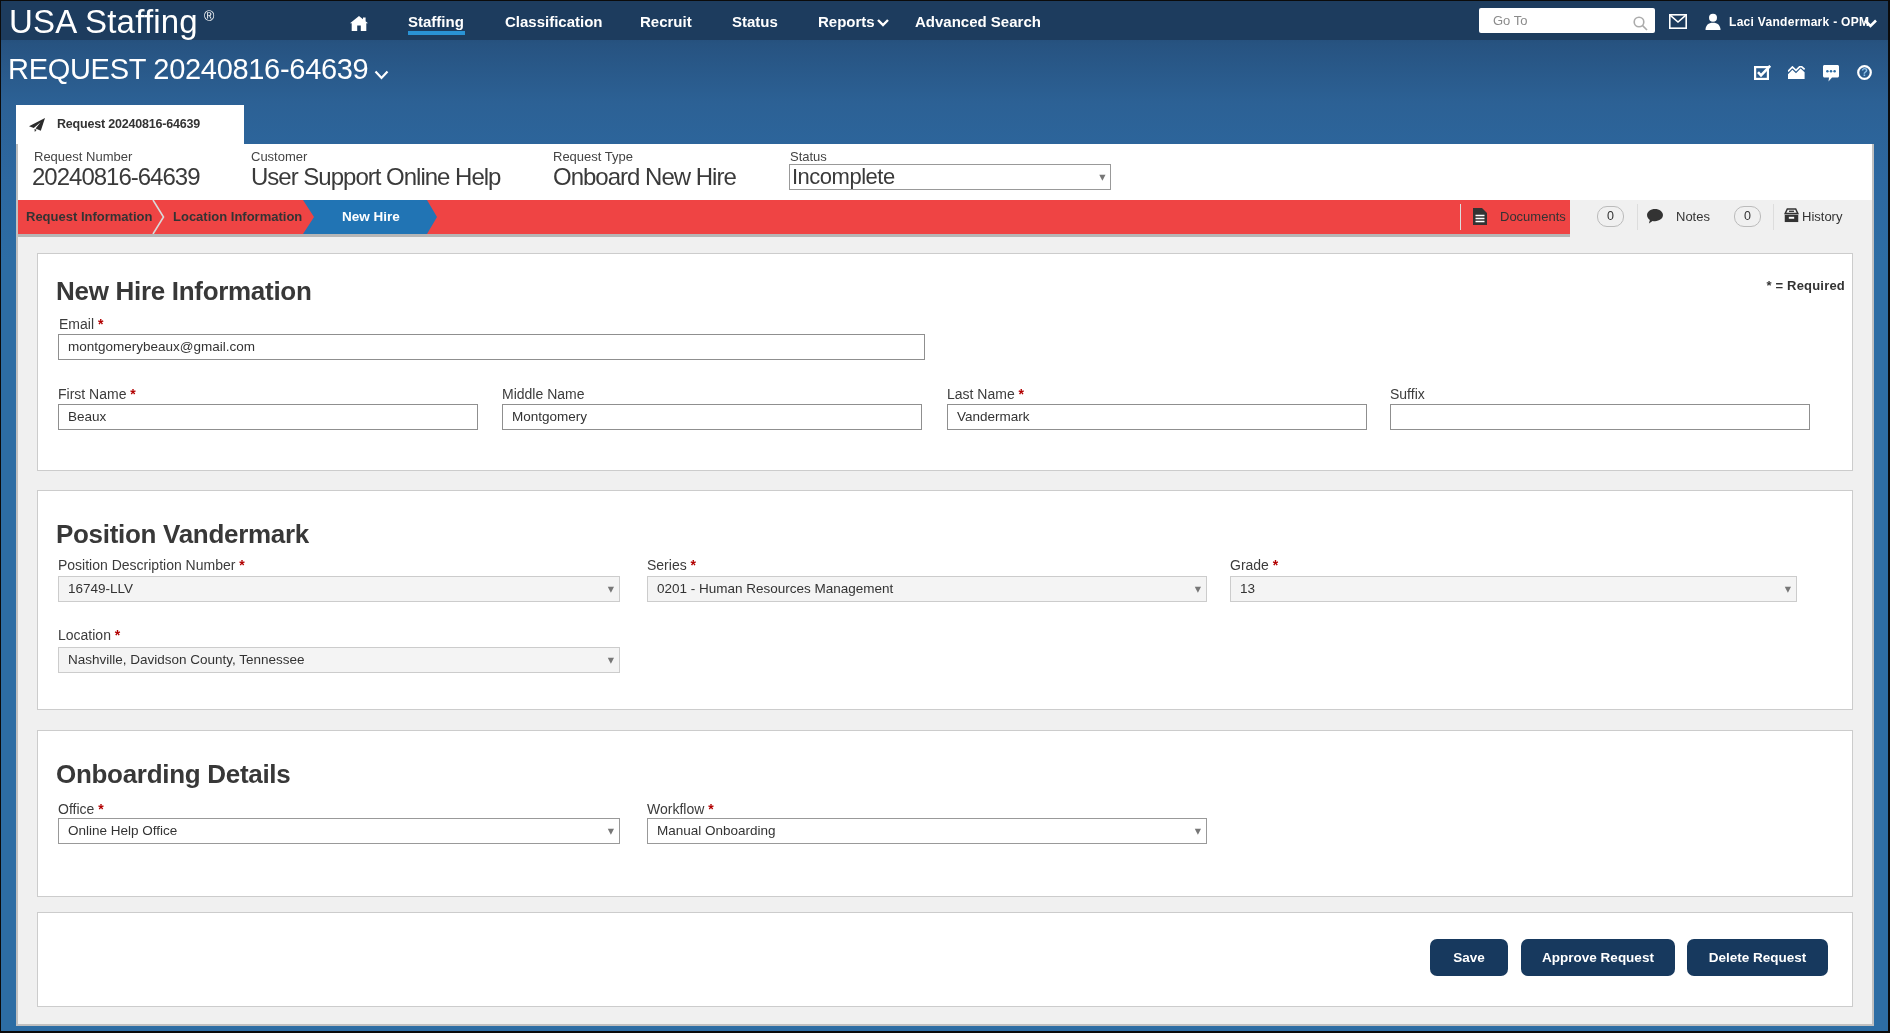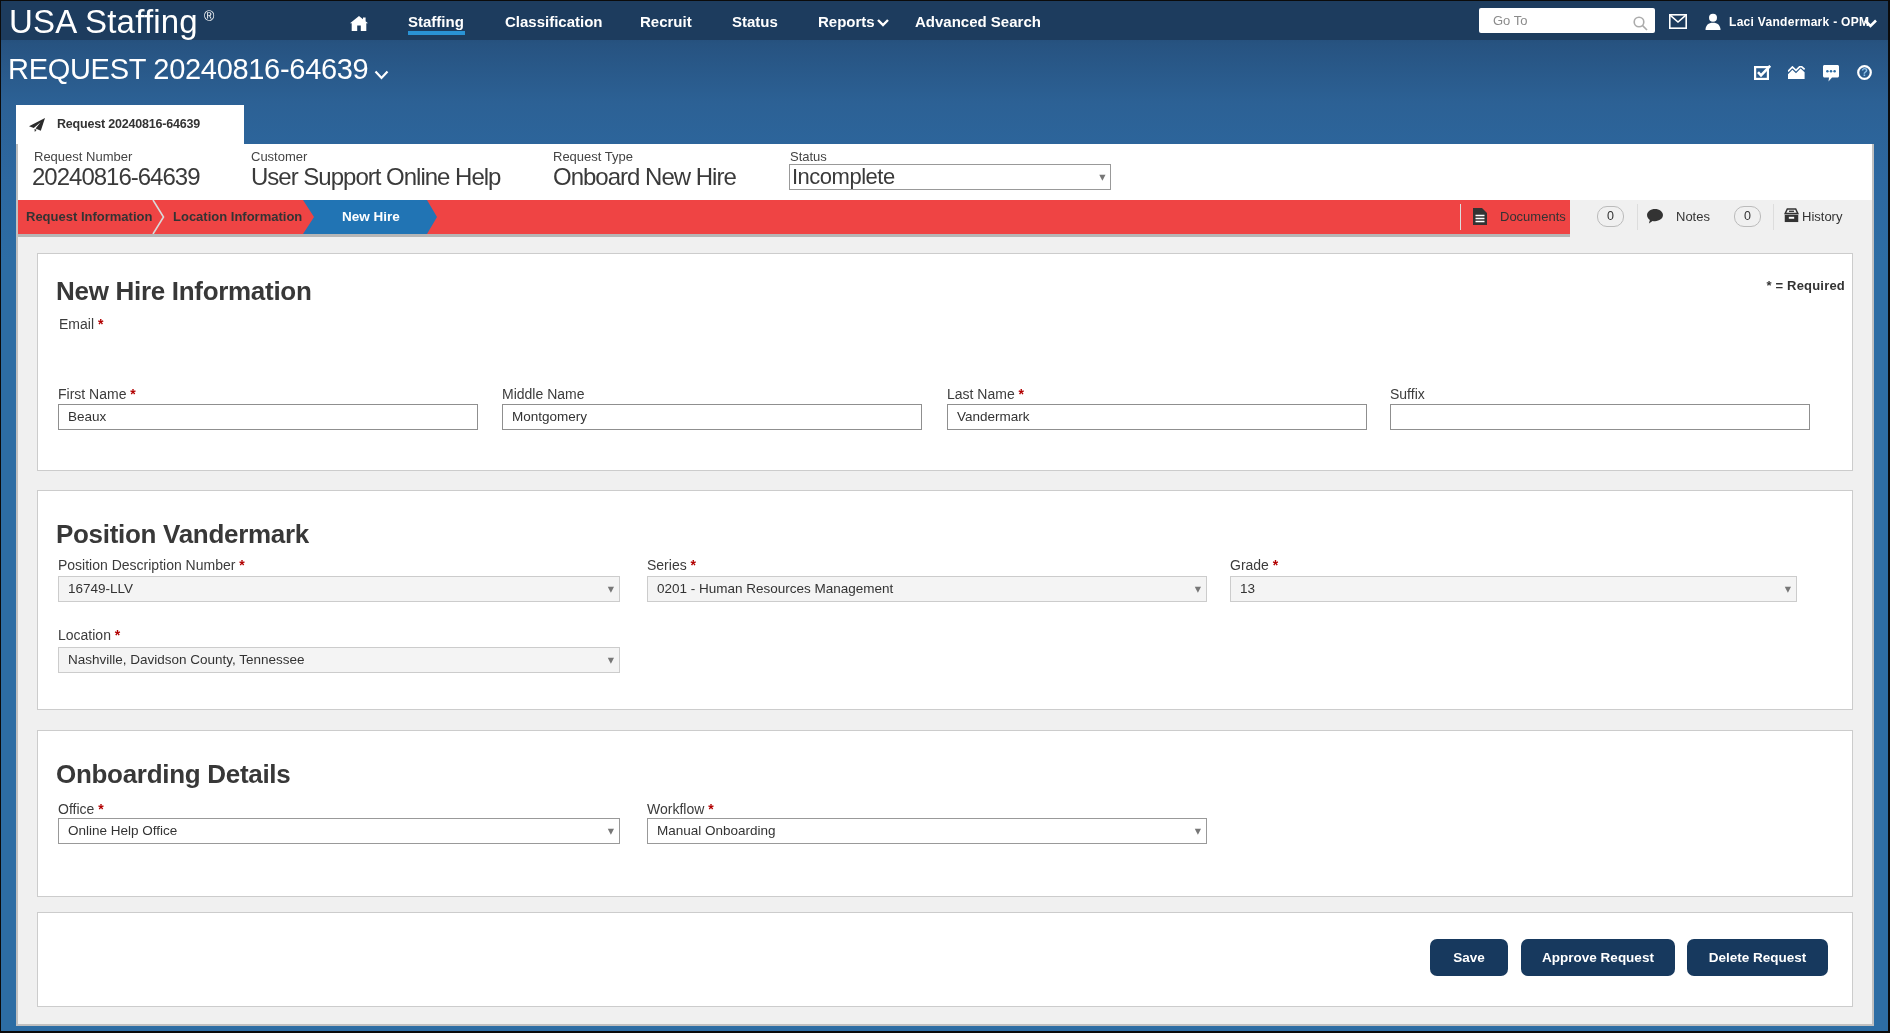--- a/index.html
+++ b/index.html
@@ -165,20 +165,21 @@
         <rect x="0.4" y="7.6" width="15.2" height="8.2" fill="#333"></rect>
         <rect x="5" y="9.9" width="6" height="2.2" fill="#fff"></rect>
       </svg>
     <div class="bc-right" style="left:1784px;">History</div>
   </div>
 
   <div class="card" style="top:109px;height:218px;">
     <h2 style="position:absolute;left:18px;top:22px;">New Hire Information</h2>
     <div style="position:absolute;right:7px;top:24px;font-size:13px;font-weight:bold;color:#333;letter-spacing:0.2px;">* = Required</div>
     <div class="lbl" style="position:absolute;left:21px;top:62px;">Email <span class="req">*</span></div>
+    <div class="tin" style="left:20px;top:80px;width:867px;">montgomerybeaux@gmail.com</div>
     <div class="lbl" style="position:absolute;left:20px;top:132px;">First Name <span class="req">*</span></div>
     <div class="lbl" style="position:absolute;left:464px;top:132px;">Middle Name</div>
     <div class="lbl" style="position:absolute;left:909px;top:132px;">Last Name <span class="req">*</span></div>
     <div class="lbl" style="position:absolute;left:1352px;top:132px;">Suffix</div>
     <div class="tin" style="left:20px;top:150px;width:420px;">Beaux</div>
     <div class="tin" style="left:464px;top:150px;width:420px;">Montgomery</div>
     <div class="tin" style="left:909px;top:150px;width:420px;">Vandermark</div>
     <div class="tin" style="left:1352px;top:150px;width:420px;"></div>
   </div>
 

